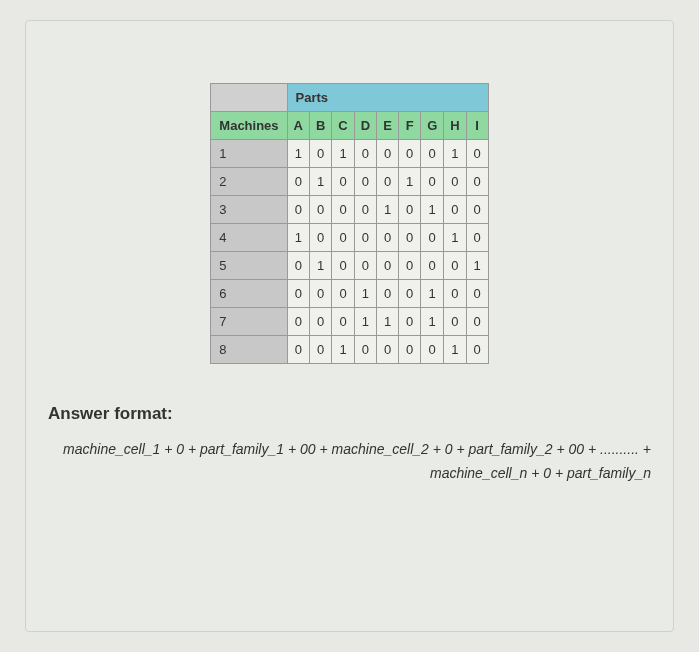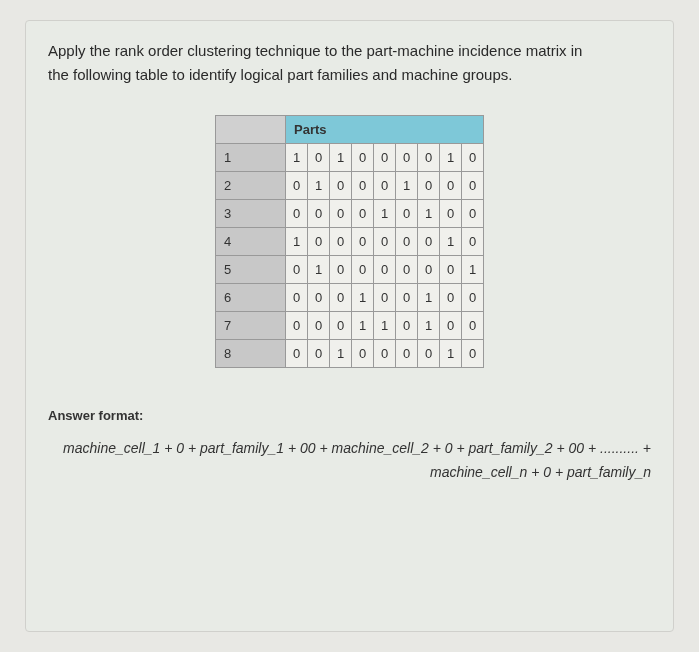--- a/index.html
+++ b/index.html
@@ -26,20 +26,21 @@
     .question-text {
       font-size: 15px;
       line-height: 1.6;
       color: #2a2a2a;
       margin-bottom: 28px;
     }
     .table-wrap {
       display: flex;
       justify-content: center;
       margin-bottom: 40px;
+      margin-top: 44px;
     }
     table {
       border-collapse: collapse;
       font-size: 13px;
     }
     th, td {
       border: 1px solid #999;
       padding: 4px 8px;
       text-align: left;
       min-width: 22px;
@@ -70,53 +71,61 @@
       min-width: 70px;
     }
     .data-cell {
       text-align: center;
       background: #f0f0ec;
       padding: 4px 6px;
       color: #333;
     }
     .answer-heading {
       font-weight: 600;
-      font-size: 13px;
+      font-size: 17px;
       margin-bottom: 14px;
       margin-top: 13px;
     }
     .answer-instruction {
       font-size: 14.5px;
       line-height: 1.6;
       margin-bottom: 14px;
     }
     .answer-format {
       font-size: 14px;
       line-height: 1.7;
       font-style: italic;
       text-align: right;
     }
   </style>
 </head>
 <body>
 
 <div class="container">
 
-  <div class="question-text">
-    <span>Apply the rank order clustering technique to the part-machine incidence matrix in</span><br>
-    <span>the following table to identify logical part families and machine groups.</span>
-  </div>
 
   <div class="table-wrap">
     <table>
       <tbody>
           <tr>
         <td class="corner-cell"></td>
         <td class="parts-header" colspan="9">Parts</td>
       </tr>
+      <tr>
+        <td class="machines-label">Machines</td>
+        <td class="part-col">A</td>
+        <td class="part-col">B</td>
+        <td class="part-col">C</td>
+        <td class="part-col">D</td>
+        <td class="part-col">E</td>
+        <td class="part-col">F</td>
+        <td class="part-col">G</td>
+        <td class="part-col">H</td>
+        <td class="part-col">I</td>
+      </tr>
       </tbody>
         <tbody id="matrix-body">
           <tr>
             <td class="machine-row-label">1</td>
             <td class="data-cell">1</td>
             <td class="data-cell">0</td>
             <td class="data-cell">1</td>
             <td class="data-cell">0</td>
             <td class="data-cell">0</td>
             <td class="data-cell">0</td>

